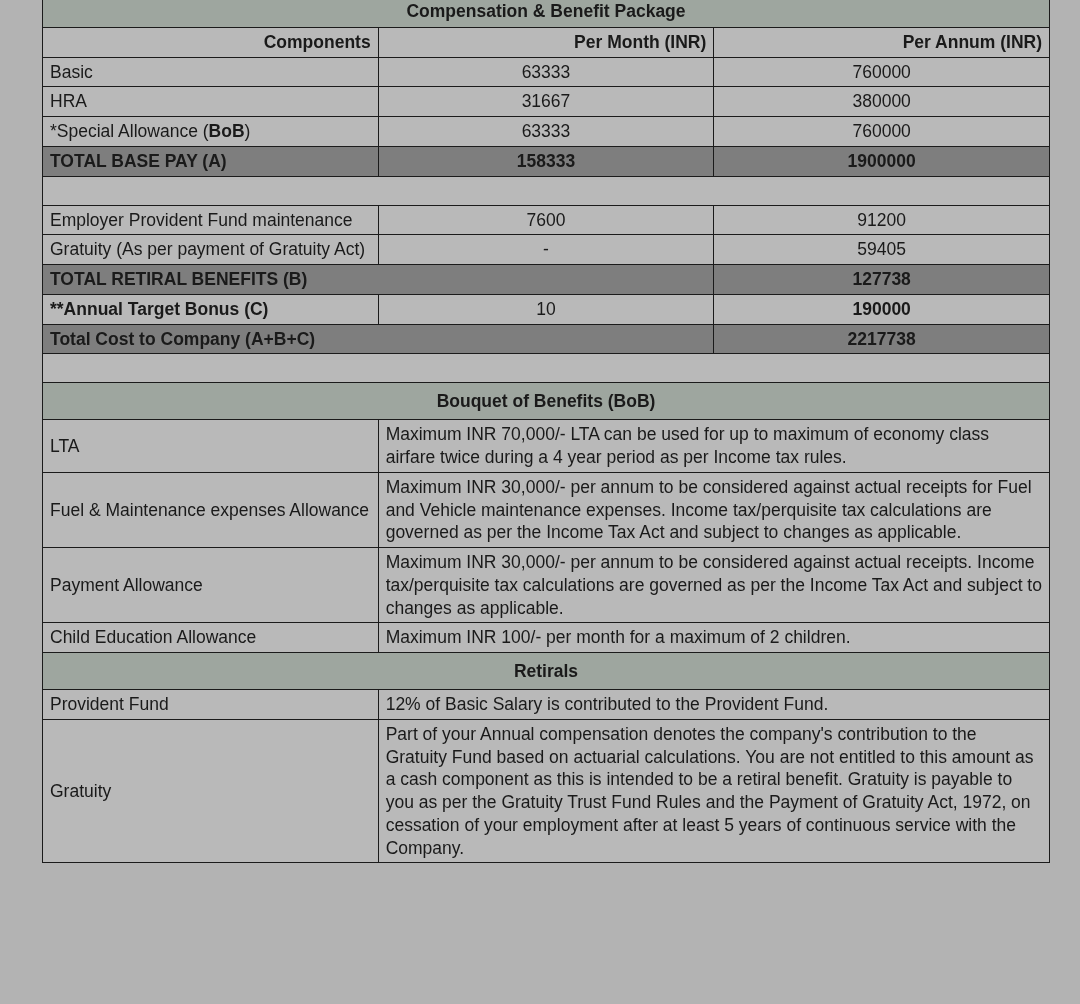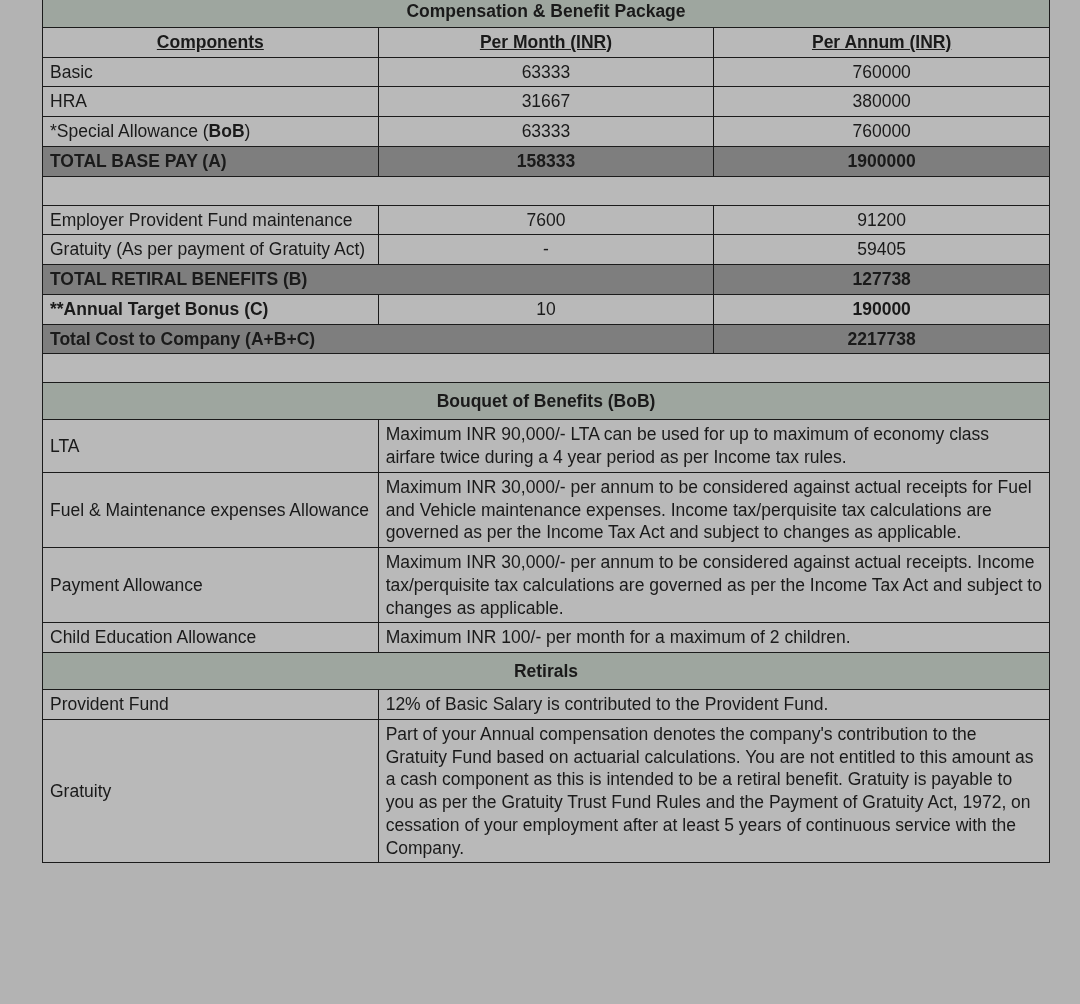--- a/index.html
+++ b/index.html
@@ -30,21 +30,21 @@
     vertical-align:middle;
     background:#b9b9b9;
     line-height:1.30;
   }
   
   .c1{width:475px;}
   .c2{width:295px;}
   .c3{width:238px;}
 
   .band{background:#9ea69f !important;text-align:center;font-weight:bold;}
-  .hdr{text-align:center;font-weight:bold;text-decoration:underline;}
+  .hdr{text-align:right;font-weight:bold;}
   .num{text-align:center;}
   .total{background:#7e7e7e !important;font-weight:bold;}
   .boldlabel{font-weight:bold;}
   .spacer td{height:22px;border-left:1.6px solid #1b1b1b;border-right:1.6px solid #1b1b1b;background:#b9b9b9;}
   .tall{height:30px;}
   .desc{font-size:17.5px;line-height:1.41;padding-top:7px;padding-bottom:7px;}
   .bobname{vertical-align:middle;font-size:17.5px;}
   b{font-weight:bold;}
 </style>
 </head>
@@ -123,21 +123,21 @@
       <tr class="spacer">
         <td colspan="3"></td>
       </tr>
 
       <tr>
         <td class="band tall" colspan="3">Bouquet of Benefits (BoB)</td>
       </tr>
 
       <tr>
         <td class="c1 bobname">LTA</td>
-        <td class="desc" colspan="2">Maximum INR 90,000/- LTA can be used for up to maximum of economy class airfare twice during a 4 year period as per Income tax rules.</td>
+        <td class="desc" colspan="2">Maximum INR 70,000/- LTA can be used for up to maximum of economy class airfare twice during a 4 year period as per Income tax rules.</td>
       </tr>
 
       <tr>
         <td class="c1 bobname">Fuel &amp; Maintenance expenses Allowance</td>
         <td class="desc" colspan="2">Maximum INR 30,000/- per annum to be considered against actual receipts for Fuel and Vehicle maintenance expenses. Income tax/perquisite tax calculations are governed as per the Income Tax Act and subject to changes as applicable.</td>
       </tr>
 
       <tr>
         <td class="c1 bobname">Payment Allowance</td>
         <td class="desc" colspan="2">Maximum INR 30,000/- per annum to be considered against actual receipts. Income tax/perquisite tax calculations are governed as per the Income Tax Act and subject to changes as applicable.</td>

